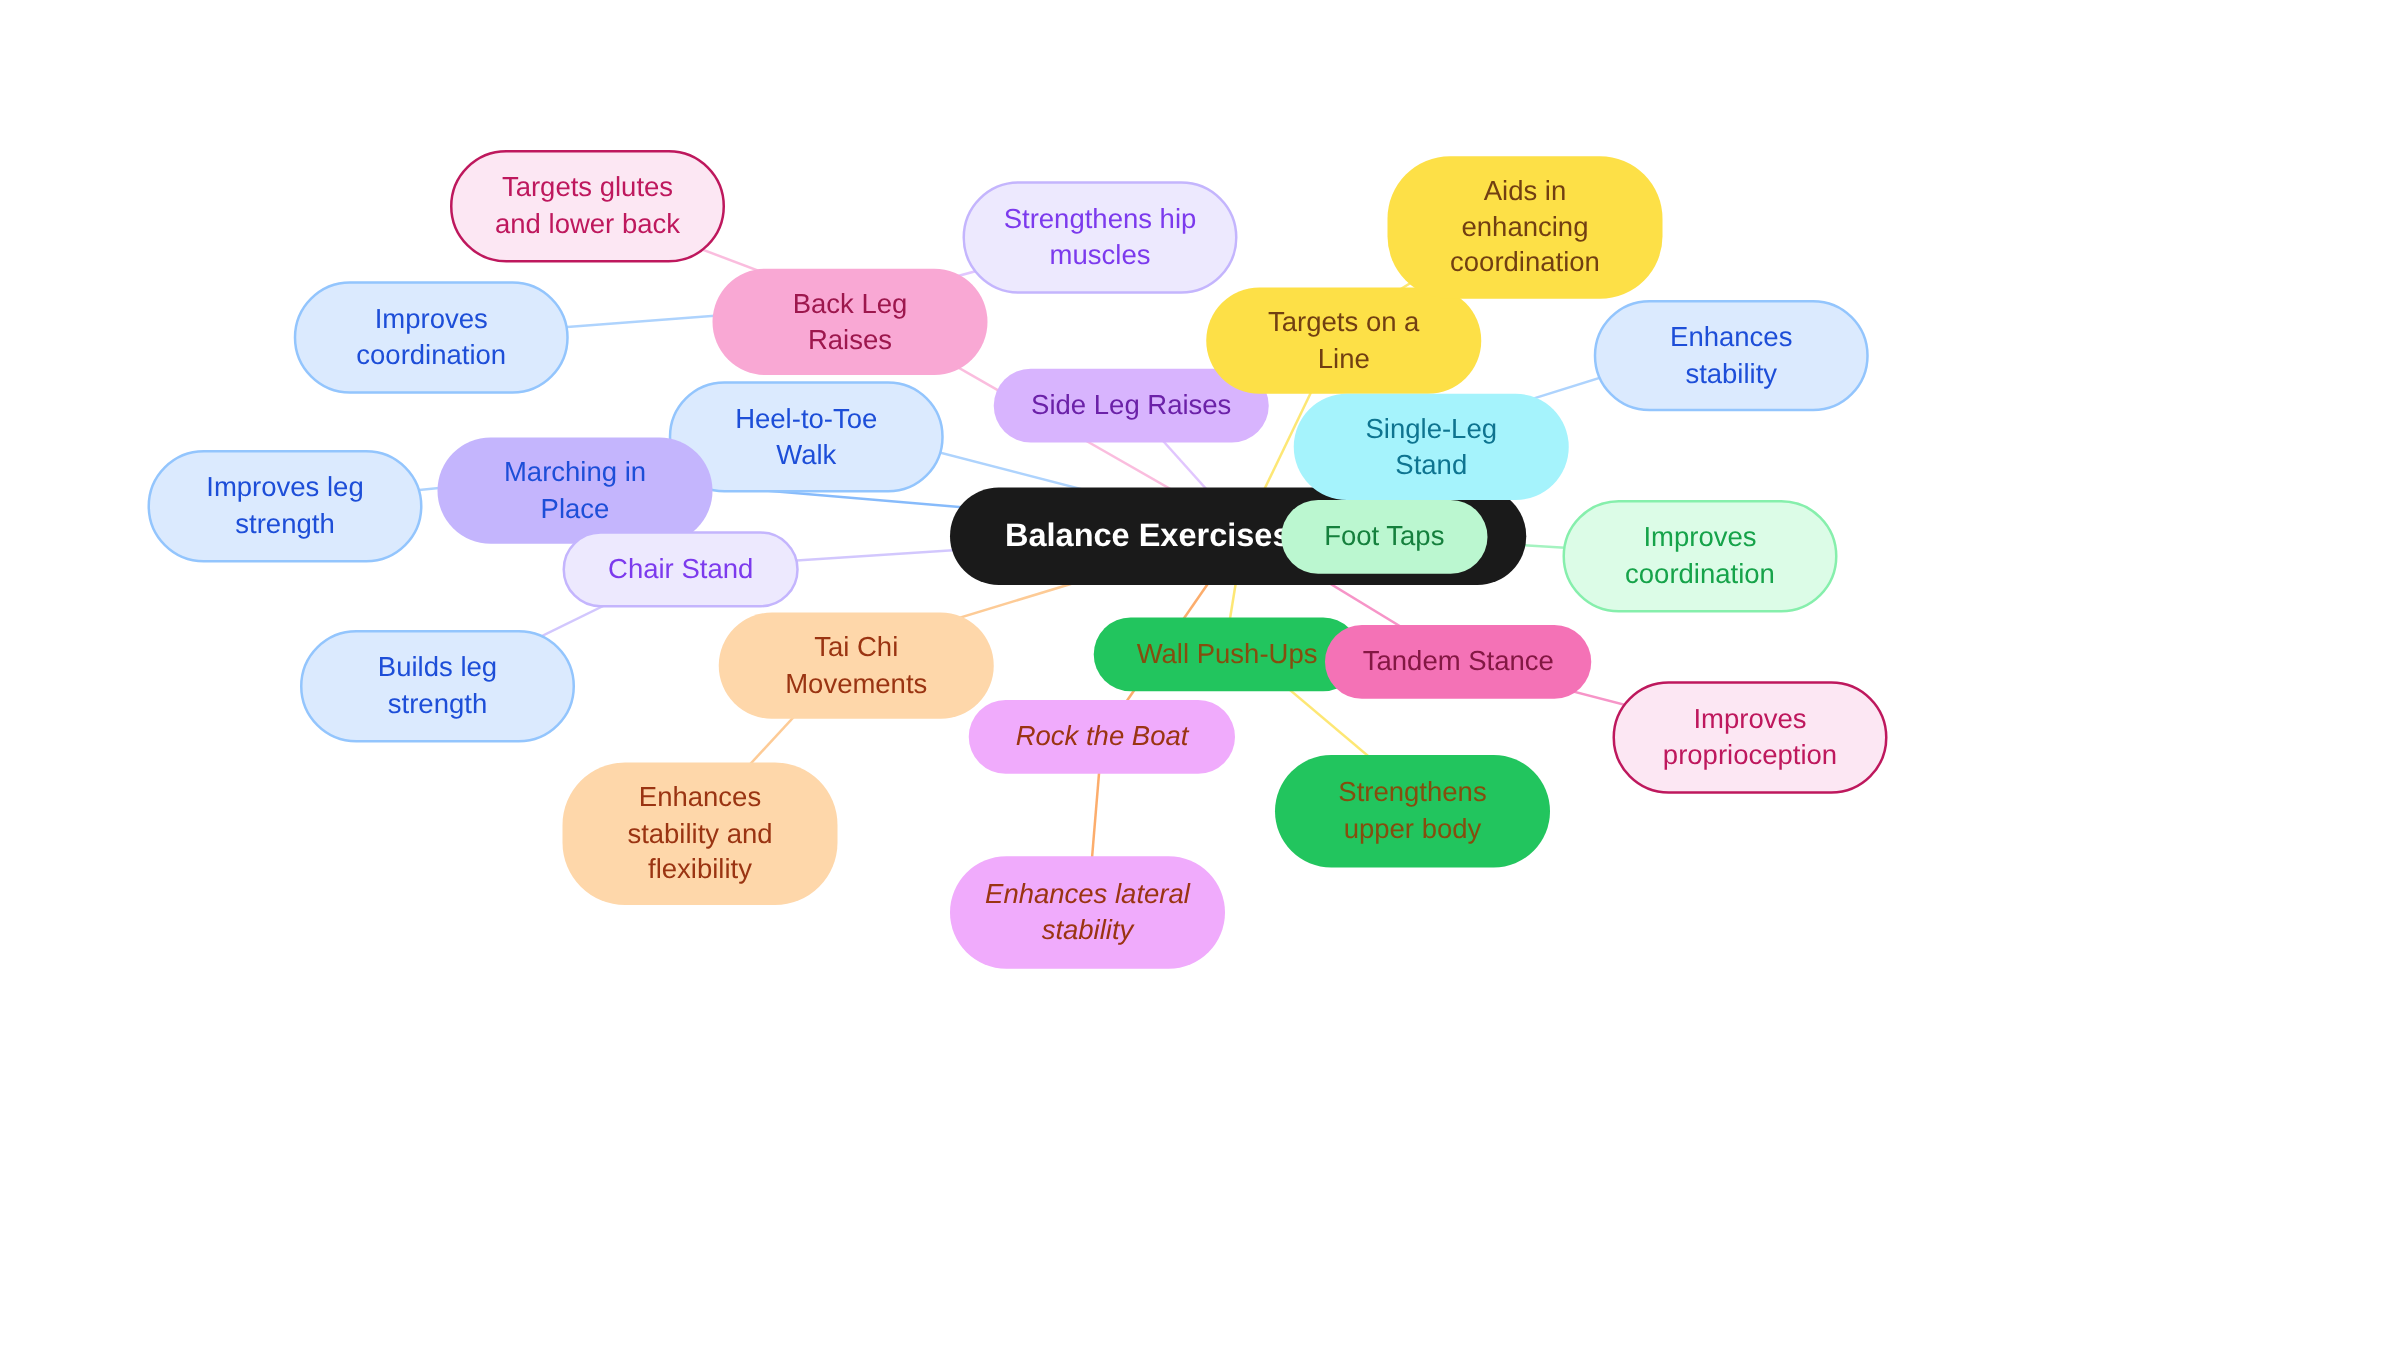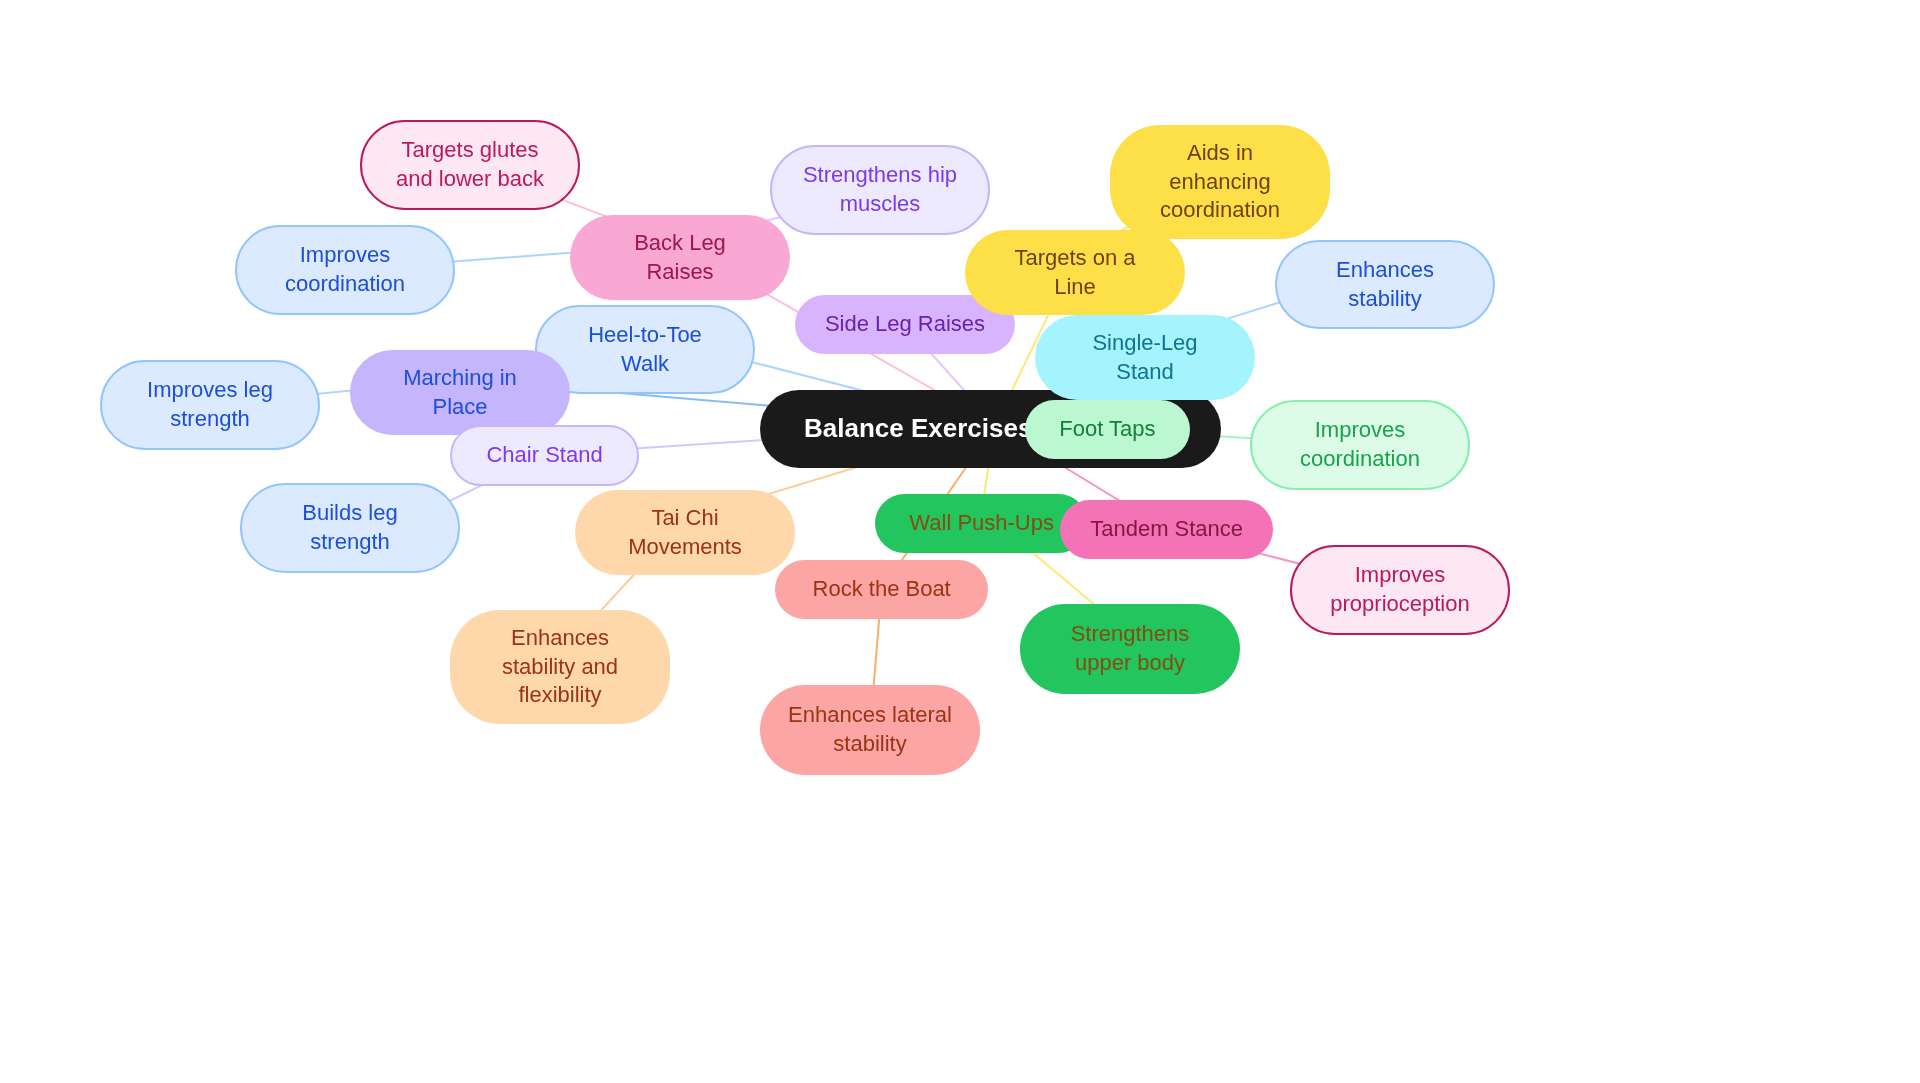--- a/index.html
+++ b/index.html
@@ -46,21 +46,21 @@
     .pink-light { background: #fce7f3; color: #be185d; border: 2px solid #be185d; }
     .purple-bg { background: #d8b4fe; color: #6b21a8; border: none; }
     .purple-light { background: #ede9fe; color: #7c3aed; border: 2px solid #c4b5fd; }
     .blue-light { background: #c4b5fd; color: #1d4ed8; border: none; }
     .blue-outline { background: #dbeafe; color: #1d4ed8; border: 2px solid #93c5fd; }
     .teal-light { background: #a5f3fc; color: #0e7490; border: none; }
     .green-light { background: #bbf7d0; color: #15803d; border: none; }
     .green-outline { background: #dcfce7; color: #16a34a; border: 2px solid #86efac; }
     .yellow-light { background: #22c55e; color: #854d0e; border: none; margin-top: 14px; }
     .yellow-outline { background: #fde047; color: #713f12; border: none; }
-    .orange-bg { background: #fca5a5; color: #9a3412; border: none; }
+    .orange-bg { background: #f0abfc; color: #9a3412; border: none; font-style: italic; }
     .orange-light { background: #fed7aa; color: #9a3412; border: none; }
     .pink-hot { background: #f472b6; color: #831843; border: none; }
   </style>
 </head>
 <body>
 
 <svg id="connections">
     <line x1="995.35" y1="425" x2="680" y2="244.4" stroke="#f9a8d4" stroke-width="2" opacity="0.75"></line>
     <line x1="680" y1="244.4" x2="470" y2="164.8" stroke="#f9a8d4" stroke-width="2" opacity="0.75"></line>
     <line x1="680" y1="244.4" x2="880" y2="189.8" stroke="#d8b4fe" stroke-width="2" opacity="0.75"></line>
@@ -89,23 +89,23 @@
 
 <div id="mind-map">
     <div class="node node-center" style="left: 760px; top: 390px;">Balance Exercises for Seniors</div>
     <div class="node pink-bg" style="left: 570px; top: 215px; max-width: 220px; width: 220px; min-height: 58.8px;">Back Leg Raises</div>
     <div class="node pink-light" style="left: 360px; top: 120px; max-width: 220px; width: 220px; min-height: 89.6px;">Targets glutes and lower back</div>
     <div class="node purple-light" style="left: 770px; top: 145px; max-width: 220px; width: 220px; min-height: 89.6px;">Strengthens hip muscles</div>
     <div class="node blue-outline" style="left: 235px; top: 225px; max-width: 220px; width: 220px; min-height: 89.6px;">Improves coordination</div>
     <div class="node blue-outline" style="left: 535px; top: 305px; max-width: 220px; width: 220px; min-height: 58.8px;">Heel-to-Toe Walk</div>
     <div class="node purple-bg" style="left: 795px; top: 295px; max-width: 220px; width: 220px; min-height: 58.8px;">Side Leg Raises</div>
     <div class="node blue-light" style="left: 350px; top: 350px; max-width: 220px; width: 220px; min-height: 58.8px;">Marching in Place</div>
-    <div class="node blue-outline" style="left: 100px; top: 360px; max-width: 220px; width: 220px; min-height: 89.6px;">Improves leg strength</div>
+    <div class="node blue-outline" style="left: 118px; top: 360px; max-width: 220px; width: 220px; min-height: 89.6px;">Improves leg strength</div>
     <div class="node purple-light" style="left: 450px; top: 425px; max-width: 220px; width: 189.1px; min-height: 58.8px;">Chair Stand</div>
-    <div class="node blue-outline" style="left: 240px; top: 483px; max-width: 220px; width: 220px; min-height: 89.6px;">Builds leg strength</div>
+    <div class="node blue-outline" style="left: 240px; top: 504px; max-width: 220px; width: 220px; min-height: 89.6px;">Builds leg strength</div>
     <div class="node orange-light" style="left: 575px; top: 490px; max-width: 220px; width: 220px; min-height: 58.8px;">Tai Chi Movements</div>
     <div class="node orange-light" style="left: 450px; top: 610px; max-width: 220px; width: 220px; min-height: 89.6px;">Enhances stability and flexibility</div>
     <div class="node orange-bg" style="left: 775px; top: 560px; max-width: 220px; width: 213.3px; min-height: 58.8px;">Rock the Boat</div>
     <div class="node orange-bg" style="left: 760px; top: 685px; max-width: 220px; width: 220px; min-height: 89.6px;">Enhances lateral stability</div>
     <div class="node yellow-light" style="left: 875px; top: 480px; max-width: 220px; width: 213.3px; min-height: 58.8px;">Wall Push-Ups</div>
     <div class="node yellow-light" style="left: 1020px; top: 590px; max-width: 220px; width: 220px; min-height: 89.6px;">Strengthens upper body</div>
     <div class="node yellow-outline" style="left: 965px; top: 230px; max-width: 220px; width: 220px; min-height: 58.8px;">Targets on a Line</div>
     <div class="node yellow-outline" style="left: 1110px; top: 125px; max-width: 220px; width: 220px; min-height: 89.6px;">Aids in enhancing coordination</div>
     <div class="node teal-light" style="left: 1035px; top: 315px; max-width: 220px; width: 220px; min-height: 58.8px;">Single-Leg Stand</div>
     <div class="node blue-outline" style="left: 1275px; top: 240px; max-width: 220px; width: 220px; min-height: 58.8px; text-align: center;">Enhances stability</div>

